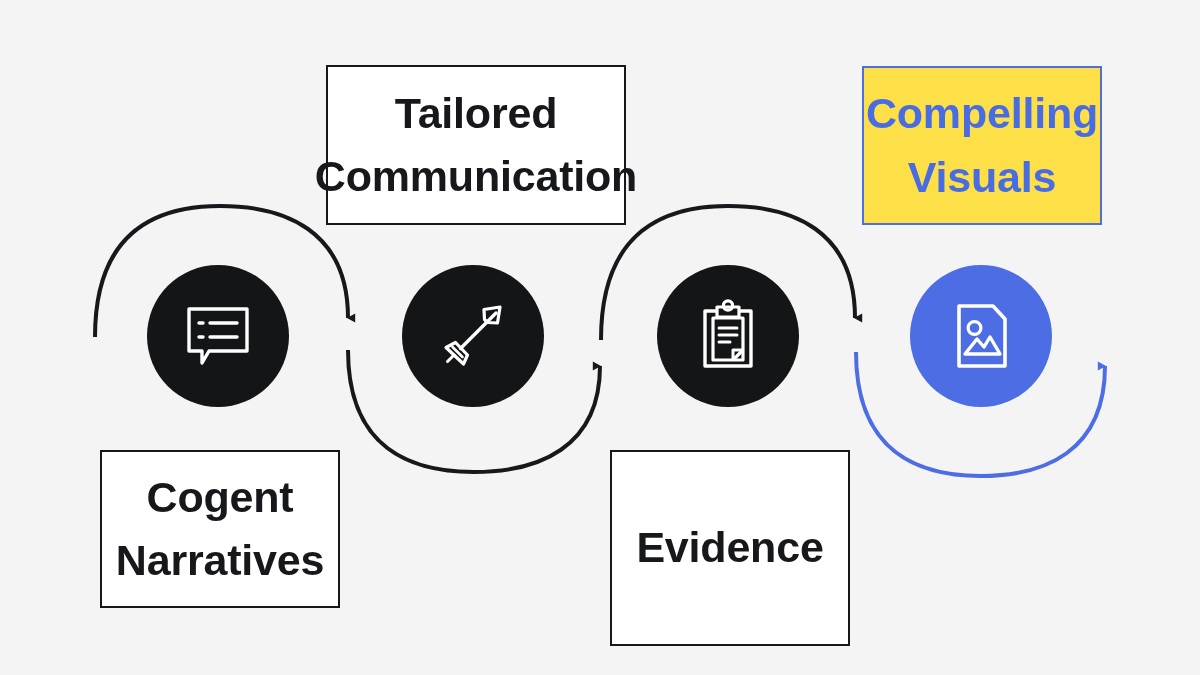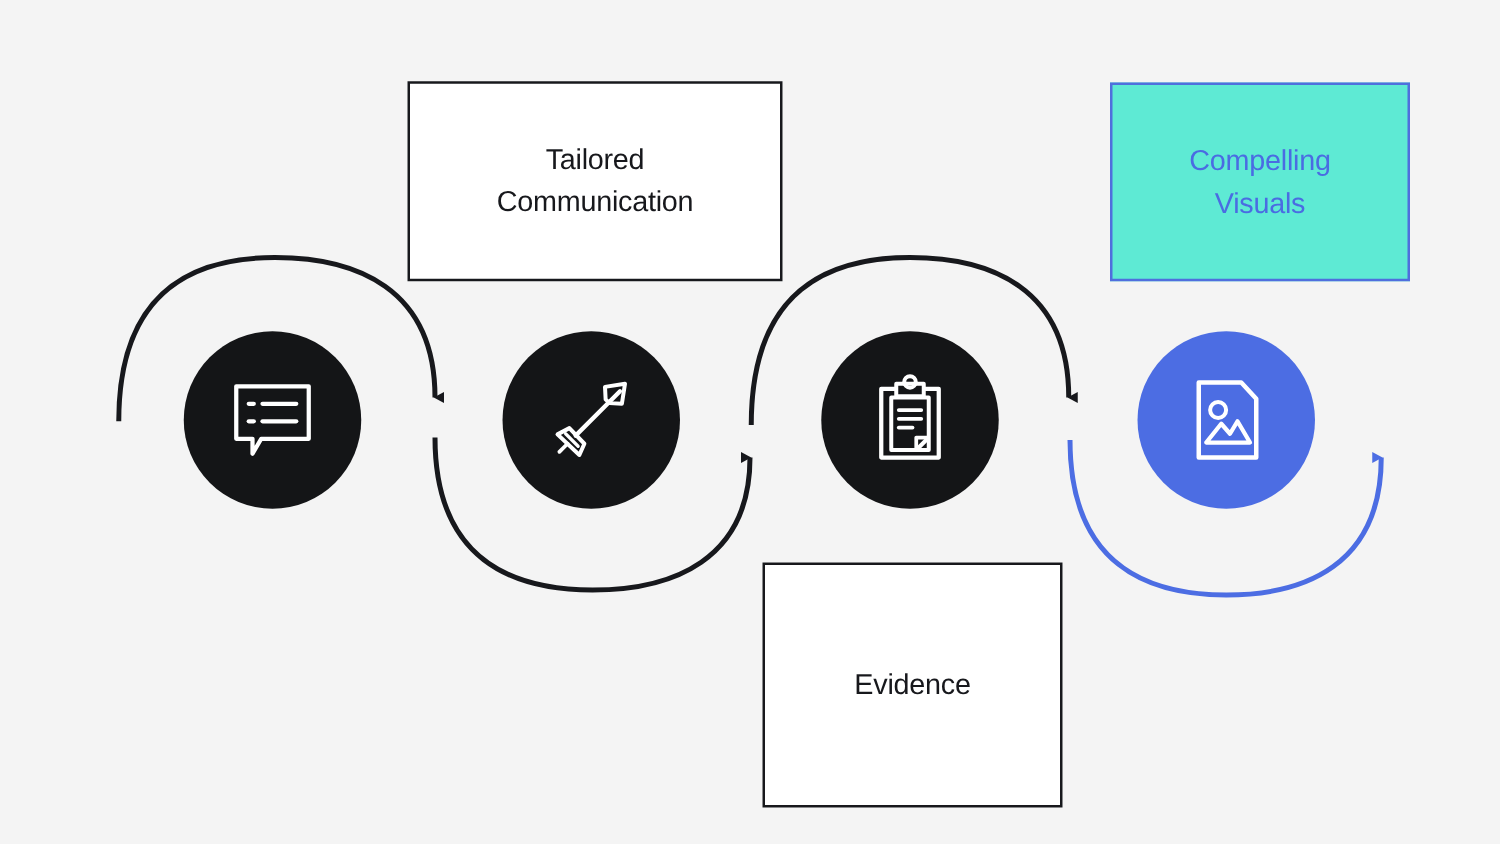--- a/index.html
+++ b/index.html
@@ -32,30 +32,29 @@
     box-sizing: border-box;
     display: flex;
     align-items: center;
     justify-content: center;
     text-align: center;
     background: #ffffff;
     border: 2px solid #17181c;
     color: #17181c;
   }
   .node-box.highlight {
-    background: #5eead4;
+    background: #fde047;
     border-color: #4f6fdd;
     color: #4a6ce2;
-    margin-left: 26px;
   }
   .node-label {
-    font-size: 23px;
+    font-size: 43px;
     line-height: 1.47;
     letter-spacing: -0.2px;
-    font-weight: 400;
+    font-weight: 700;
     white-space: pre-line;
   }
   .icon-circle {
     position: absolute;
     box-sizing: border-box;
     border-radius: 50%;
     background: #141517;
     display: flex;
     align-items: center;
     justify-content: center;
@@ -145,20 +144,24 @@
   <div class="icon-circle accent" style="left:910px; top:265px; width:142px; height:142px;">
     <span>
       <svg width="76" height="76" viewBox="0 0 76 76" fill="none" xmlns="http://www.w3.org/2000/svg">
         <path d="M16 8 H50 L62 21 V68 H16 Z" stroke="#ffffff" stroke-width="3.6" stroke-linejoin="round" fill="none"></path>
         <circle cx="31.5" cy="30" r="6.4" stroke="#ffffff" stroke-width="3.2" fill="none"></circle>
         <path d="M22 56 L34 41 L41 49 L47 39 L57 56 Z" stroke="#ffffff" stroke-width="3.4" stroke-linejoin="round" fill="none"></path>
       </svg>
     </span>
   </div>
 
+  <div class="node-box" style="left:100px; top:450px; width:240px; height:158px;">
+    <span class="node-label">Cogent
+Narratives</span>
+  </div>
 
   <div class="node-box" style="left:326px; top:65px; width:300px; height:160px;">
     <span class="node-label">Tailored
 Communication</span>
   </div>
 
   <div class="node-box" style="left:610px; top:450px; width:240px; height:196px;">
     <span class="node-label">Evidence</span>
   </div>
 

